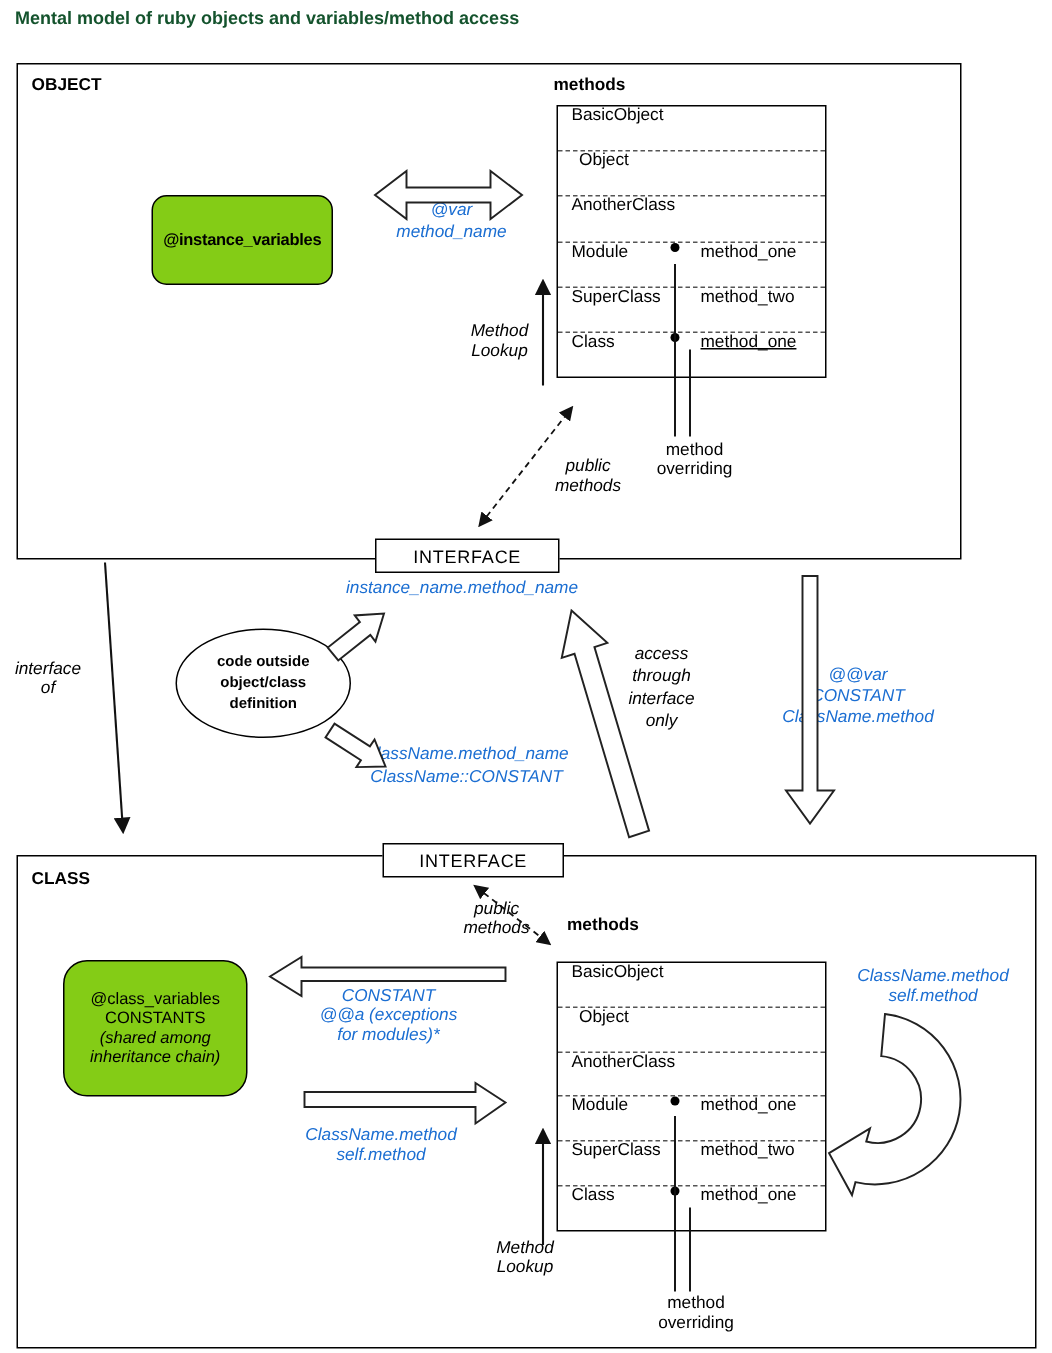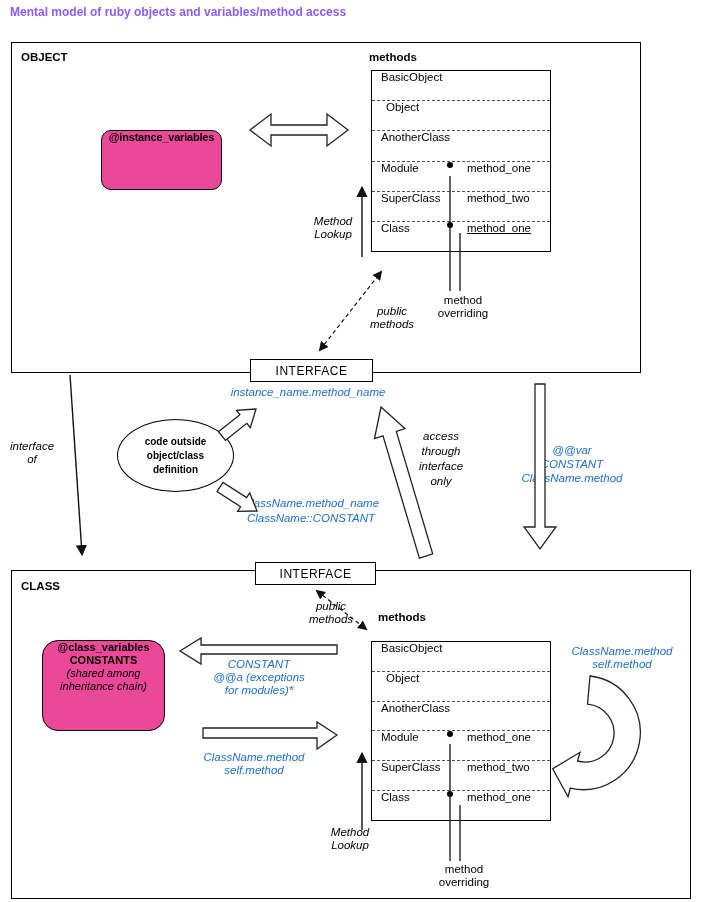--- a/index.html
+++ b/index.html
@@ -15,43 +15,45 @@
   .big-box{border:1.5px solid #000;background:transparent;}
   .box-label{font-size:11.5px;font-weight:bold;}
   .mtable{border:1.3px solid #000;background:#fff;display:flex;flex-direction:column;}
   .trow{flex:1;position:relative;display:flex;align-items:flex-start;font-size:11.5px;}
   .trow + .trow{border-top:1px dashed #555;}
   .tname{margin-left:9px;}
   .tname.indent{margin-left:14px;}
   .tmethod{position:absolute;left:95px;}
   .tmethod.u{text-decoration:underline;}
   .dot{position:absolute;left:75px;width:6px;height:6px;border-radius:50%;background:#000;}
-  .round-box{border:1.4px solid #000;background:#ec4899;display:flex;flex-direction:column;
-             align-items:center;justify-content:flex-start;}
+  .round-box{border:1.4px solid #000;background:#84cc16;display:flex;flex-direction:column;
+             align-items:center;justify-content:center;}
   .iface{border:1.3px solid #000;background:#fff;display:flex;align-items:center;
          justify-content:center;font-size:12px;letter-spacing:0.5px;z-index:3;}
   .ellipse{border:1.5px solid #000;border-radius:50%;display:flex;align-items:center;
            justify-content:center;font-weight:bold;font-size:10px;line-height:14px;}
   svg.overlay{position:absolute;left:0;top:0;z-index:2;pointer-events:none;}
   .z1{z-index:1;}
 </style>
 </head>
 <body>
 
 <div class="canvas">
 
-  <div class="abs title z1" style="left:10px;top:5px;color:#8b5cf6;">Mental model of ruby objects and variables/method access</div>
+  <div class="abs title z1" style="left:10px;top:5px;color:#14532d;">Mental model of ruby objects and variables/method access</div>
 
   <div class="abs big-box z1" style="left:11px;top:42px;width:628px;height:329px;"></div>
   <div class="abs box-label z1" style="left:21px;top:51px;">OBJECT</div>
 
   <div class="abs round-box z1" style="left:101px;top:130px;width:119px;height:58px;border-radius:10px;">
     <span style="font-weight:bold;font-size:11px;letter-spacing:-0.2px;">@instance_variables</span>
   </div>
 
+  <div class="abs blue pre ctr z1" style="left:245px;top:133px;width:112px;line-height:15px;color:#1b6ed2;">@var
+method_name</div>
 
   <div class="abs blk-it pre ctr z1" style="left:303px;top:215px;width:60px;">Method
 Lookup</div>
 
   <div class="abs box-label z1" style="left:369px;top:51px;">methods</div>
 
   <div class="abs mtable z1" style="left:371px;top:70px;width:178px;height:180px;">
     <div class="trow">
       <span class="tname">BasicObject</span>
     </div>
@@ -114,21 +116,21 @@
   <div class="abs box-label z1" style="left:21px;top:580px;">CLASS</div>
 
   <div class="abs iface" style="left:255px;top:562px;width:119px;height:21px;">
     <span>INTERFACE</span>
   </div>
 
   <div class="abs blk-it pre ctr z1" style="left:301px;top:600px;width:60px;">public
 methods</div>
 
   <div class="abs round-box z1" style="left:42px;top:640px;width:121px;height:89px;border-radius:16px;">
-    <div class="pre ctr" style="font-weight:bold;font-size:11px;line-height:13px;">@class_variables
+    <div class="pre ctr" style="font-weight:normal;font-size:11px;line-height:13px;">@class_variables
 CONSTANTS</div>
     <div class="pre ctr" style="font-style:italic;font-size:11px;line-height:13px;">(shared among
 inheritance chain)</div>
   </div>
 
   <div class="abs blue pre ctr z1" style="left:199px;top:658px;width:120px;color:#1b6ed2;">CONSTANT
 @@a (exceptions
 for modules)*</div>
 
   <div class="abs blue pre ctr z1" style="left:184px;top:751px;width:140px;color:#1b6ed2;">ClassName.method

